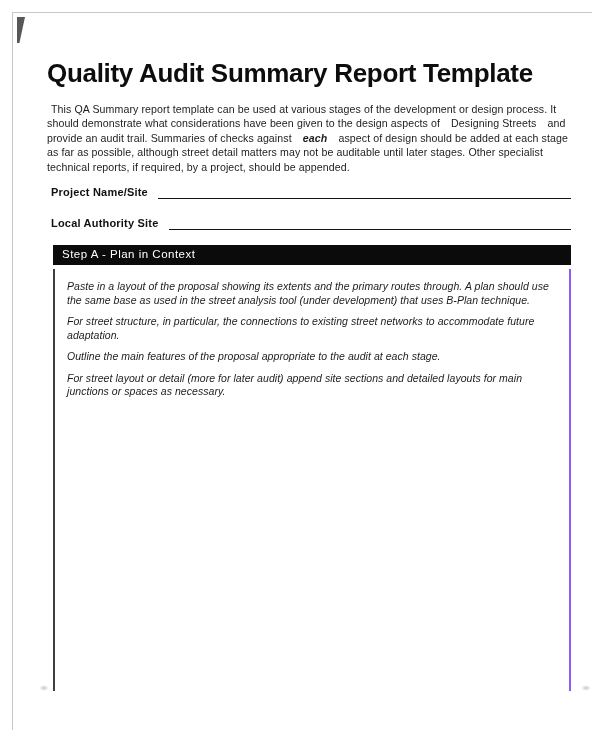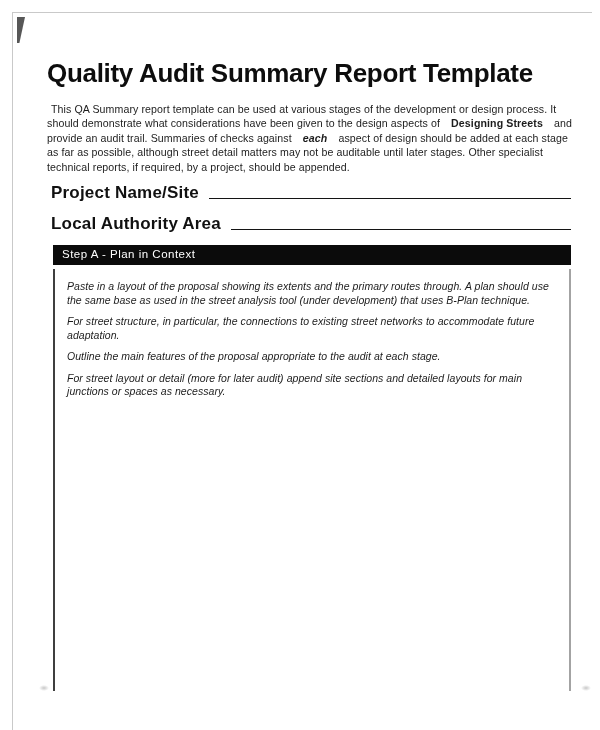--- a/index.html
+++ b/index.html
@@ -40,33 +40,33 @@
 
   .intro {
     margin-top: 13px;
     margin-left: 2px;
     font-size: 10.6px;
     line-height: 14.5px;
     letter-spacing: 0.1px;
     color: #1c1c1c;
     text-align: left;
   }
-  .intro .b { font-weight: bold; }
+  .intro .b { font-weight: normal; }
   .intro .bi { font-weight: bold; font-style: italic; }
 
   .field-row {
     display: flex;
     align-items: flex-end;
     margin-top: 16px;
     margin-left: 2px;
     height: 15px;
   }
   .field-row.first { margin-top: 14px; }
   .field-label {
-    font-size: 17px;
+    font-size: 11px;
     font-weight: bold;
     letter-spacing: 0.2px;
     color: #111111;
     white-space: nowrap;
     line-height: 13px;
   }
   .fill-line {
     flex: 1;
     margin-left: 6px;
     border-bottom: 1.8px solid #141414;
@@ -80,21 +80,21 @@
     font-size: 11.5px;
     font-weight: normal;
     letter-spacing: 0.5px;
     padding: 4px 9px 5px 9px;
     line-height: 11px;
   }
   .section-box {
     position: relative;
     height: 422px;
     border-left: 2px solid #3f3f3f;
-    border-right: 2px solid #a3a3a3;
+    border-right: 2px solid #8b5cf6;
     padding: 7px 9px 0 8px;
   }
   .section-box p {
     font-size: 10.5px;
     font-style: italic;
     line-height: 13.5px;
     letter-spacing: 0.05px;
     color: #1c1c1c;
     margin-bottom: 8px;
   }
@@ -121,21 +121,21 @@
     <div class="intro">
       <span>This QA Summary report template can be used at various stages of the development or design process.  It should demonstrate what considerations have been given to the design aspects of </span><span class="b">Designing Streets</span><span> and provide an audit trail.  Summaries of checks against </span><span class="bi">each</span><span> aspect of design should be added at each stage as far as possible, although street detail matters may not be auditable until later stages.  Other specialist technical reports, if required, by a project, should be appended.</span>
     </div>
 
     <div class="field-row first">
       <span class="field-label">Project Name/Site</span>
       <span class="fill-line"></span>
     </div>
 
     <div class="field-row">
-      <span class="field-label">Local Authority Area</span>
+      <span class="field-label">Local Authority Site</span>
       <span class="fill-line"></span>
     </div>
 
     <div class="section">
       <div class="section-header">Step A - Plan in Context</div>
       <div class="section-box">
         <p>Paste in a layout of the proposal showing its extents and the primary routes through.  A plan should use the same base as used in the street analysis tool (under development) that uses B-Plan technique.</p>
         <p>For street structure, in particular, the connections to existing street networks to accommodate future adaptation.</p>
         <p>Outline the main features of the proposal appropriate to the audit at each stage.</p>
         <p>For street layout or detail (more for later audit) append site sections and detailed layouts for main junctions or spaces as necessary.</p>

